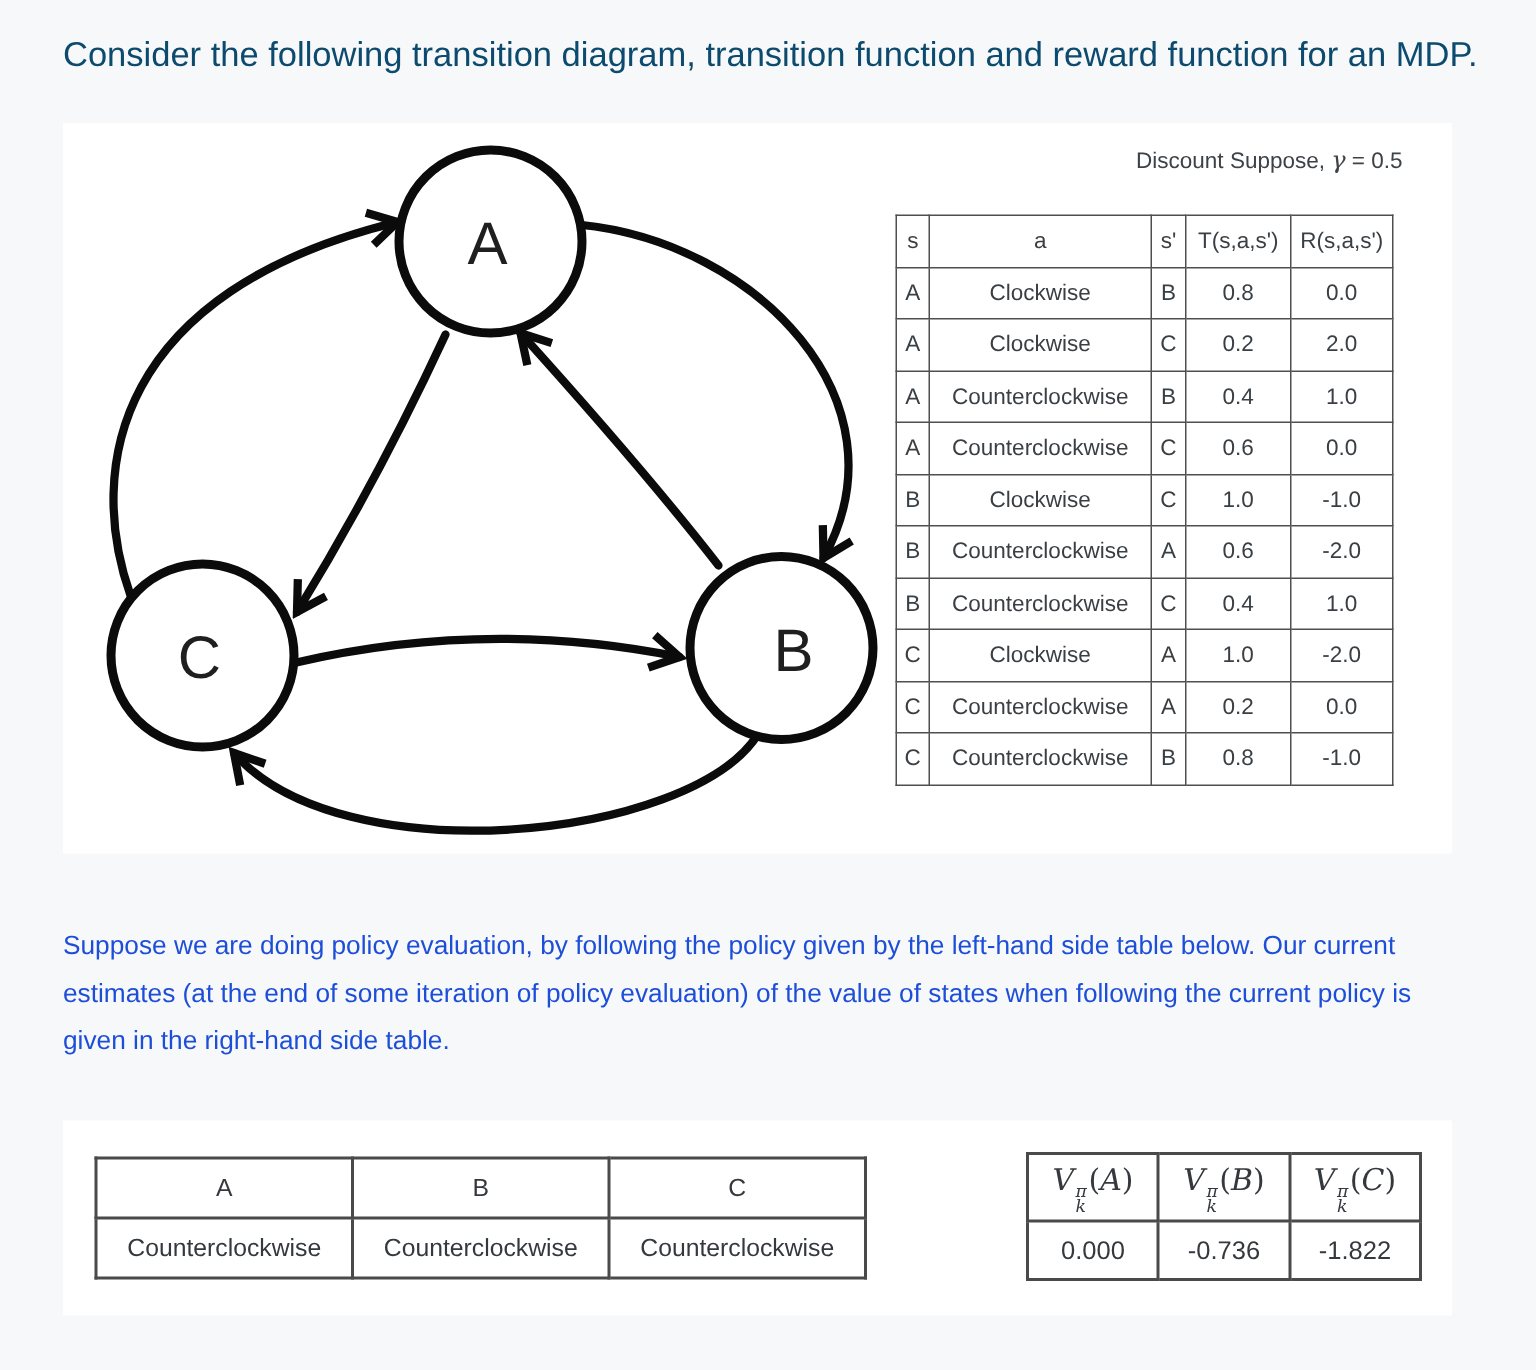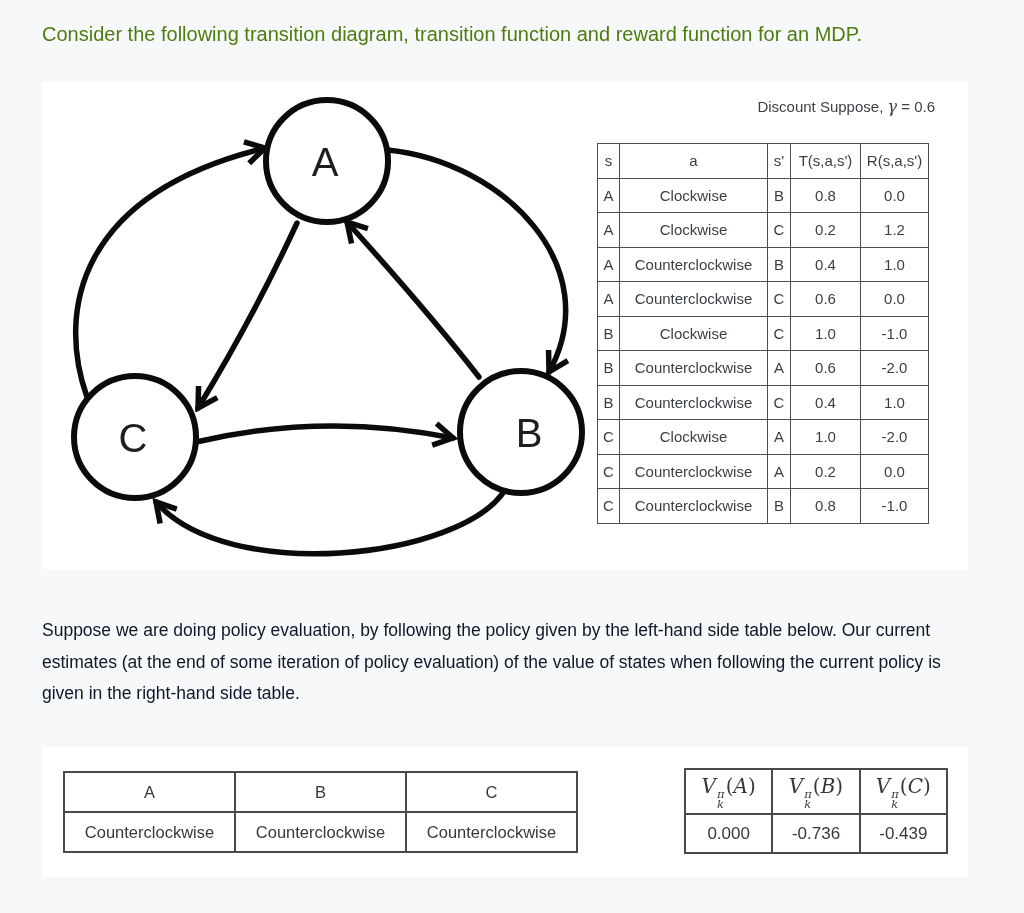--- a/index.html
+++ b/index.html
@@ -6,21 +6,21 @@
   html,body { width:1024px; height:913px; }
   body {
     position:relative;
     background:#f7f8fa;
     font-family:"Liberation Sans", sans-serif;
     color:#3d4247;
     overflow:hidden;
   }
   .title {
     position:absolute; left:42px; top:23px; width:950px;
-    font-size:20px; color:#4d7c0f;
+    font-size:23px; color:#0c4a6e;
   }
   .panel { position:absolute; left:42px; background:#ffffff; }
   .panel-top { top:82px; width:926px; height:487px; }
   .panel-bottom { top:747px; width:926px; height:130px; }
 
   svg.diagram { position:absolute; left:0; top:0; }
 
   .discount {
     position:absolute; top:15px; right:33px;
     font-size:15px; color:#3d4247; white-space:nowrap;
@@ -60,21 +60,21 @@
   }
   .mathv { font-family:"DejaVu Serif", serif; font-style:italic; font-size:20px; white-space:nowrap; }
   .scripts {
     display:inline-flex; flex-direction:column; align-items:flex-start;
     font-size:11.5px; line-height:10px; vertical-align:-5px; margin:0 1px 0 1px;
   }
   .paren { font-style:normal; }
 
   .paragraph {
     position:absolute; left:42px; top:615px; width:905px;
-    font-size:17.5px; line-height:31.5px; color:#0f172a;
+    font-size:17.5px; line-height:31.5px; color:#1d4ed8;
   }
 </style>
 </head>
 <body>
 
 <div class="title">Consider the following transition diagram, transition function and reward function for an MDP.</div>
 
 <div class="panel panel-top">
 
   <svg class="diagram" width="600" height="487" viewBox="0 0 600 487">
@@ -97,21 +97,21 @@
     <circle cx="479" cy="350" r="61" fill="#ffffff" stroke="#0b0b0b" stroke-width="6"></circle>
 
     <text x="283" y="94" text-anchor="middle" font-size="40" fill="#1f1f1f" font-family="Liberation Sans, sans-serif">A</text>
     <text x="91" y="370" text-anchor="middle" font-size="40" fill="#1f1f1f" font-family="Liberation Sans, sans-serif">C</text>
     <text x="487" y="365" text-anchor="middle" font-size="40" fill="#1f1f1f" font-family="Liberation Sans, sans-serif">B</text>
   </svg>
 
   <div class="discount">
     <span>Discount Suppose,</span>
     <span class="gamma">γ</span>
-    <span>= 0.6</span>
+    <span>= 0.5</span>
   </div>
 
   <table class="ttable">
     <colgroup>
       <col style="width:22px">
         <col style="width:148px">
         <col style="width:23px">
       <col style="width:70px">
         <col style="width:68px">
     </colgroup>
@@ -130,21 +130,21 @@
           <td>Clockwise</td>
           <td>B</td>
           <td>0.8</td>
           <td>0.0</td>
         </tr>
         <tr>
           <td>A</td>
           <td>Clockwise</td>
           <td>C</td>
           <td>0.2</td>
-          <td>1.2</td>
+          <td>2.0</td>
         </tr>
         <tr>
           <td>A</td>
           <td>Counterclockwise</td>
           <td>B</td>
           <td>0.4</td>
           <td>1.0</td>
         </tr>
         <tr>
           <td>A</td>
@@ -240,17 +240,17 @@
                 <span>π</span>
                 <span>k</span>
               </span><span class="paren">(</span><span>C</span><span class="paren">)</span></span>
         </th>
       </tr>
     </thead>
     <tbody>
       <tr>
         <td>0.000</td>
         <td>-0.736</td>
-        <td>-0.439</td>
+        <td>-1.822</td>
       </tr>
     </tbody>
   </table>
 </div>
 
 </body></html>

